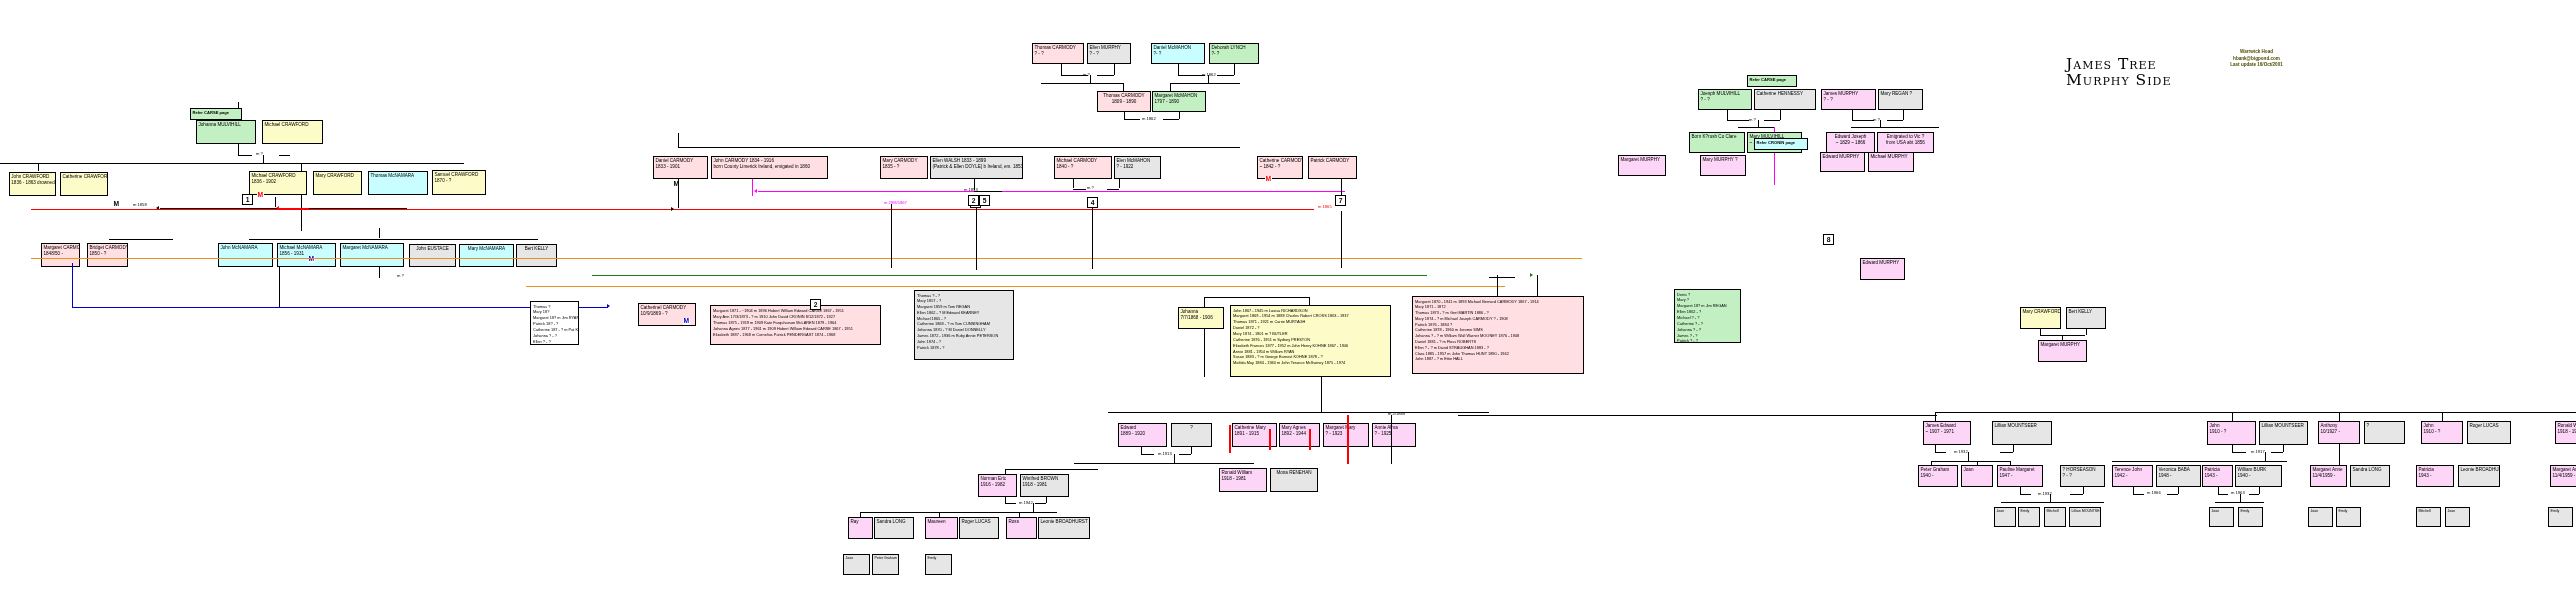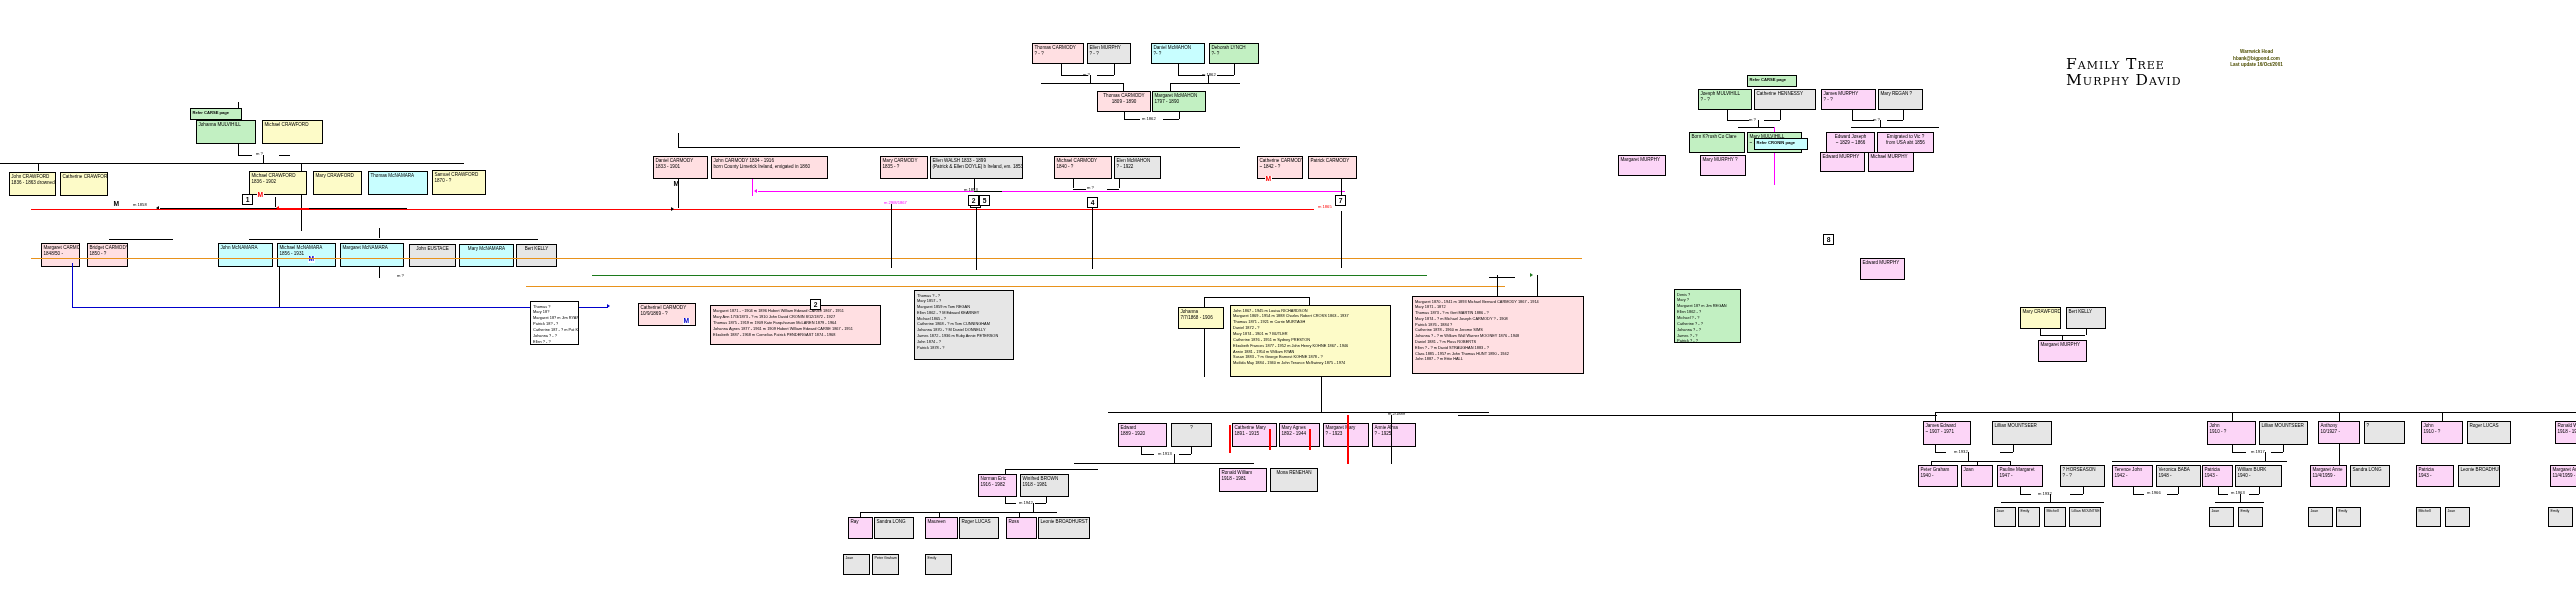--- a/index.html
+++ b/index.html
@@ -115,22 +115,22 @@
     line-height: 1.45;
   }
   .thin-divider { position:absolute; height:0.5px; background:#000; }
 </style>
 </head>
 <body>
 
 <div id="canvas">
 
   <div id="title-block" style="left:2066px;top:56px;">
-    <div class="tt-line">Family Tree</div>
-    <div class="tt-line">Murphy David</div>
+    <div class="tt-line">James Tree</div>
+    <div class="tt-line">Murphy Side</div>
   </div>
   <div id="credit-block" style="left:2187px;top:49px;width:139px;">
     <div class="cr-line">Warrwick Hoad</div>
     <div class="cr-line">hbank@bigpond.com</div>
     <div class="cr-line">Last update 16/Oct/2001</div>
   </div>
 
   <div class="box c-pink" style="left:1032px;top:43px;width:52px;height:20.6px;">
     <span class="ln">Thomas CARMODY</span>
     <span class="ln">? - ?</span>

